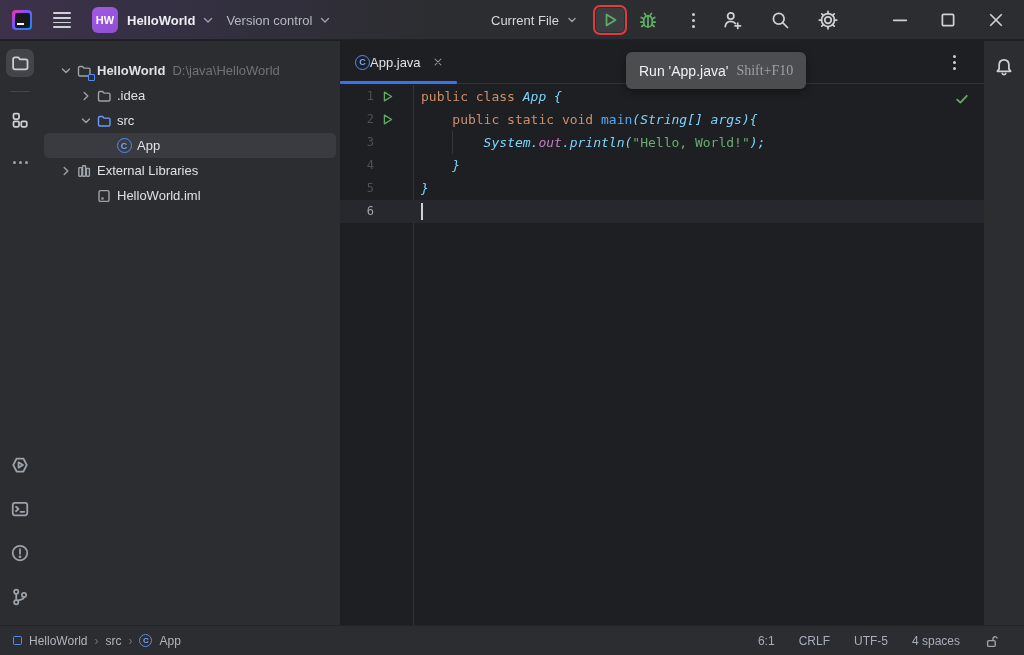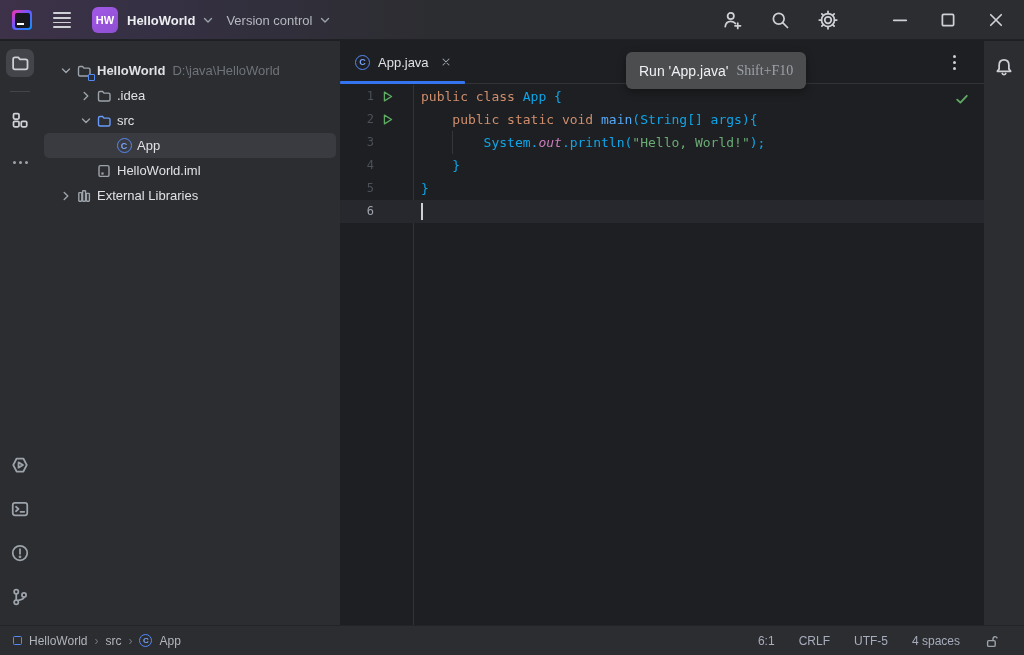--- a/index.html
+++ b/index.html
@@ -74,34 +74,34 @@
     font-size:9px; font-weight:bold; display:flex; align-items:center; justify-content:center;
     font-family:"Liberation Sans",sans-serif; }
   .badge-module { position:absolute; right:-1px; bottom:-1px; width:7px; height:7px; background:#2b2d30; border:1.4px solid #548af7; border-radius:1px; }
   .clock-badge { position:absolute; right:-2px; top:-3px; width:8px; height:8px; border-radius:50%; background:#3574f0; border:1px solid #2b2d30; }
 
   
   .editor { position:absolute; top:41px; left:340px; right:40px; bottom:30px; background:#1e1f22; }
   .tabbar { height:43px; border-bottom:1px solid #313335; display:flex; align-items:center; }
   .tab { height:100%; display:flex; align-items:center; padding:0 12px 0 15px; position:relative; cursor:pointer; }
   .tab::after { content:""; position:absolute; left:0; right:0; bottom:-1px; height:3px; background:#3574f0; border-radius:1px; }
-  .tab-title { margin:0 10px 0 8px; color:#dfe1e5; }
+  .tab-title { margin:0 10px 0 0; color:#dfe1e5; }
   .tab-close { width:14px; height:14px; display:flex; align-items:center; justify-content:center; cursor:pointer; }
   .tab-kebab { margin-left:auto; margin-right:16px; }
   .editor-body { position:absolute; top:44px; left:0; right:0; bottom:0;
     font-family:"DejaVu Sans Mono", monospace; font-size:13px; }
   .gutter-sep { position:absolute; left:73px; top:0; bottom:0; width:1px; background:#313438; }
   .ed-line { display:flex; height:23px; line-height:23px; position:relative; }
   .ed-line.current { background:#26282e; }
   .ln { width:34px; text-align:right; color:#4b5059; font-size:12px; flex:none; }
   .ed-line.current .ln { color:#a1a3ab; }
   .gut { width:39px; flex:none; display:flex; align-items:center; padding-left:7px; }
   .code { padding-left:8px; white-space:pre; }
   .tk-kw { color:#cf8e6d; }
-  .tk-pl { color:#0ea5e9; }
+  .tk-pl { color:#7dd3fc;font-style:italic; }
   .tk-fn { color:#56a8f5; }
   .tk-fld { color:#c77dbb; font-style:italic; }
   .tk-str { color:#6aab73; }
   .indent-guide { position:absolute; left:112px; top:0; bottom:0; width:1px; background:#33363b; }
   .caret { position:absolute; left:81px; top:3px; width:1.5px; height:17px; background:#ced0d6; }
   .inspection-check { position:absolute; top:6px; right:14px; }
 
   
   .right-stripe { position:absolute; top:41px; right:0; width:40px; bottom:30px; background:#2b2d30;
     display:flex; flex-direction:column; align-items:center; padding-top:12px; }
@@ -144,20 +144,44 @@
         </svg>
       </span>
     <span class="vcs-label">Version control</span>
     <span class="tb-chev">
       <svg class="ic ic-sm ic-gray" viewBox="0 0 16 16">
           <polyline points="4.5,6.5 8,10 11.5,6.5"></polyline>
         </svg>
       </span>
   </div>
 
+  <div class="tb-center">
+    <span class="runcfg-label">Current File</span>
+    <span class="tb-chev">
+      <svg class="ic ic-sm ic-gray" viewBox="0 0 16 16">
+          <polyline points="5,6.5 8,9.5 11,6.5"></polyline>
+        </svg>
+      </span>
+    <div class="run-btn">
+      <svg class="ic ic-green" viewBox="0 0 16 16">
+          <path d="M5.2 3.6 v8.8 l7.2 -4.4 z"></path>
+        </svg>
+    </div>
+    <div class="icon-btn" style="margin-left:10px">
+      <svg class="ic ic-green" viewBox="0 0 16 16">
+        <path d="M8 4.6 c2 0 3.4 1.7 3.4 3.9 v1.6 c0 2 -1.5 3.4 -3.4 3.4 s-3.4 -1.4 -3.4 -3.4 v-1.6 c0 -2.2 1.4 -3.9 3.4 -3.9 z"></path>
+        <path d="M8 4.6 V13.5 M6.3 4.2 5.2 2.8 M9.7 4.2 10.8 2.8 M4.6 7.2 2.6 6 M4.6 9.6 H2.2 M4.8 11.6 3 13.2 M11.4 7.2 13.4 6 M11.4 9.6 H13.8 M11.2 11.6 13 13.2"></path>
+      </svg>
+    </div>
+    <div class="kebab">
+        <i></i>
+        <i></i>
+        <i></i>
+      </div>
+  </div>
 
   <div class="tb-right">
     <div class="icon-btn">
       <svg class="ic" viewBox="0 0 16 16">
           <circle cx="7" cy="4.8" r="2.5"></circle>
           <path d="M2.6 13.3 c0.3 -3 2 -4.3 4.4 -4.3 1.6 0 2.9 0.6 3.7 1.8"></path>
           <path d="M12.6 10.4 v4.4 M10.4 12.6 h4.4"></path>
         </svg>
     </div>
     <div class="icon-btn">
@@ -296,45 +320,45 @@
 
     <div class="tree-row selected" style="padding-left:54px">
       <span class="chev"></span>
       <span class="ticon">
           <span class="class-badge">C</span>
         </span>
       <span class="tlabel">App</span>
     </div>
 
 
-    <div class="tree-row" style="padding-left:34px">
-      <span class="chev"></span>
-      <span class="ticon">
-        <svg class="ic ic-sm ic-gray" viewBox="0 0 16 16">
-            <rect x="3" y="2.6" width="10" height="10.8" rx="1.5"></rect>
-            <rect x="5.4" y="9.4" width="2.2" height="2.2" fill="#9da3ab" stroke="none"></rect>
-          </svg>
-        </span>
-      <span class="tlabel">HelloWorld.iml</span>
-    </div>
-
     <div class="tree-row" style="padding-left:14px">
       <span class="chev">
         <svg class="ic ic-sm ic-gray" viewBox="0 0 16 16">
             <polyline points="6.2,4.5 9.8,8 6.2,11.5"></polyline>
           </svg>
         </span>
       <span class="ticon">
         <svg class="ic ic-sm ic-gray" viewBox="0 0 16 16">
             <rect x="2.8" y="4.6" width="3" height="8.6" rx="0.6"></rect>
             <rect x="6.6" y="2.8" width="3" height="10.4" rx="0.6"></rect>
             <rect x="10.4" y="5.4" width="3" height="7.8" rx="0.6"></rect>
           </svg>
         </span>
       <span class="tlabel">External Libraries</span>
+    </div>
+
+    <div class="tree-row" style="padding-left:34px">
+      <span class="chev"></span>
+      <span class="ticon">
+        <svg class="ic ic-sm ic-gray" viewBox="0 0 16 16">
+            <rect x="3" y="2.6" width="10" height="10.8" rx="1.5"></rect>
+            <rect x="5.4" y="9.4" width="2.2" height="2.2" fill="#9da3ab" stroke="none"></rect>
+          </svg>
+        </span>
+      <span class="tlabel">HelloWorld.iml</span>
     </div>
 
 
   </div>
 </div>
 
 <div class="editor">
   <div class="tabbar">
     <div class="tab">
       <span class="class-badge">C</span>

